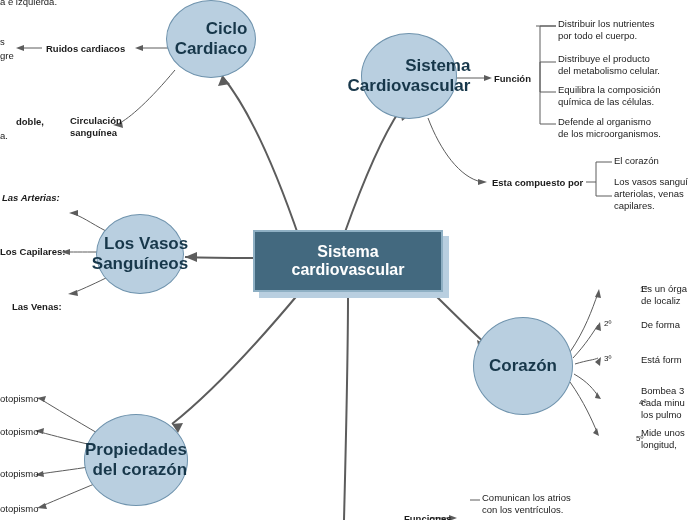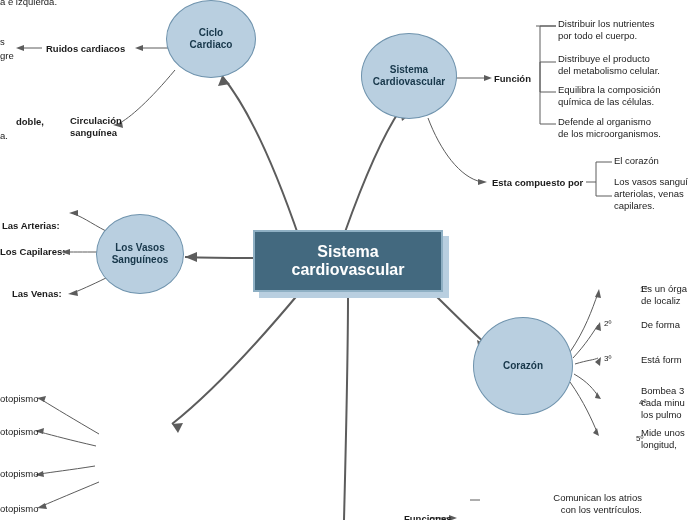--- a/index.html
+++ b/index.html
@@ -30,22 +30,23 @@
     align-items: center;
     justify-content: center;
     text-align: center;
   }
   .ellipse {
     border-radius: 50%;
     background: #b9cfe0;
     border: 1px solid #6f93ad;
     color: #17374a;
     font-weight: bold;
-    font-size: 10px;
+    font-size: 17px;
     line-height: 1.18;
+    text-align: right;
   }
   .root-box {
     background: #43697f;
     border: 2px solid #8fb0c4;
     color: #ffffff;
     font-weight: bold;
     font-size: 16px;
     line-height: 1.15;
     box-shadow: 6px 6px 0 0 #b9cfe0;
   }
@@ -161,20 +162,24 @@
 
   <div class="node ellipse" style="left:96px; top:214px; width:88px; height:80px;">
     <span style="white-space: pre-line;">Los Vasos
 Sanguíneos</span>
   </div>
 
   <div class="node ellipse" style="left:473px; top:317px; width:100px; height:98px;">
     <span style="white-space: pre-line;">Corazón</span>
   </div>
 
+  <div class="node ellipse" style="left:84px; top:414px; width:104px; height:92px;">
+    <span style="white-space: pre-line;">Propiedades
+del corazón</span>
+  </div>
 
   <div class="leaf" style="left: 0px; top: -4px; width: 120px; white-space: pre-line;">a e izquierda.</div>
 
   <div class="leaf" style="left: 0px; top: 36px; width: 20px; white-space: pre-line;">s</div>
   <div class="leaf" style="left: 0px; top: 50px; width: 24px; white-space: pre-line;">gre</div>
 
   <div class="leaf bold" style="left: 46px; top: 43px; width: 110px; white-space: pre-line;">Ruidos cardiacos</div>
 
   <div class="leaf bold" style="left: 0px; top: 116px; width: 50px; white-space: pre-line; margin-left: 16px;">doble,</div>
   <div class="leaf" style="left: 0px; top: 130px; width: 20px; white-space: pre-line;">a.</div>
@@ -193,23 +198,23 @@
   <div class="leaf" style="left: 558px; top: 116px; width: 140px; white-space: pre-line;">Defende al organismo
 de los microorganismos.</div>
 
   <div class="leaf bold" style="left: 492px; top: 177px; width: 100px; white-space: pre-line;">Esta compuesto por</div>
 
   <div class="leaf" style="left: 614px; top: 155px; width: 84px; white-space: pre-line;">El corazón</div>
   <div class="leaf" style="left: 614px; top: 176px; width: 84px; white-space: pre-line;">Los vasos sanguí
 arteriolas, venas
 capilares.</div>
 
-  <div class="leaf bold" style="left: 2px; top: 220px; width: 70px; white-space: pre-line;">Las Arterias:</div>
+  <div class="leaf bold" style="left: 2px; top: 192px; width: 70px; white-space: pre-line; font-style: italic;">Las Arterias:</div>
   <div class="leaf bold" style="left: 0px; top: 246px; width: 74px; white-space: pre-line;">Los Capilares:</div>
-  <div class="leaf bold" style="left: 12px; top: 288px; width: 66px; white-space: pre-line;">Las Venas:</div>
+  <div class="leaf bold" style="left: 12px; top: 301px; width: 66px; white-space: pre-line;">Las Venas:</div>
 
   <div class="marker" style="left:604px; top:285px;margin-left:36px;">1º</div>
   <div class="leaf" style="left: 641px; top: 283px; width: 60px; white-space: pre-line;">Es un órga
 de localiz</div>
 
   <div class="marker" style="left:604px; top:319px;">2º</div>
   <div class="leaf" style="left: 641px; top: 319px; width: 60px; white-space: pre-line;">De forma</div>
 
   <div class="marker" style="left:604px; top:354px;">3º</div>
   <div class="leaf" style="left: 641px; top: 354px; width: 60px; white-space: pre-line;">Está form</div>
@@ -222,16 +227,16 @@
   <div class="marker" style="left:636px; top:434px;">5º</div>
   <div class="leaf" style="left: 641px; top: 427px; width: 60px; white-space: pre-line;">Mide unos
 longitud,</div>
 
   <div class="leaf" style="left: 0px; top: 393px; width: 60px; white-space: pre-line;">otopismo</div>
   <div class="leaf" style="left: 0px; top: 426px; width: 60px; white-space: pre-line;">otopismo</div>
   <div class="leaf" style="left: 0px; top: 468px; width: 60px; white-space: pre-line;">otopismo</div>
   <div class="leaf" style="left: 0px; top: 503px; width: 60px; white-space: pre-line;">otopismo</div>
 
   <div class="leaf bold" style="left: 404px; top: 513px; width: 60px; white-space: pre-line;">Funciones</div>
-  <div class="leaf" style="left: 482px; top: 492px; width: 160px; white-space: pre-line; text-align: right;">Comunican los atrios
+  <div class="leaf" style="left: 482px; top: 492px; width: 160px; white-space: pre-line;">Comunican los atrios
 con los ventrículos.</div>
 
 </div>
 
 </body></html>

